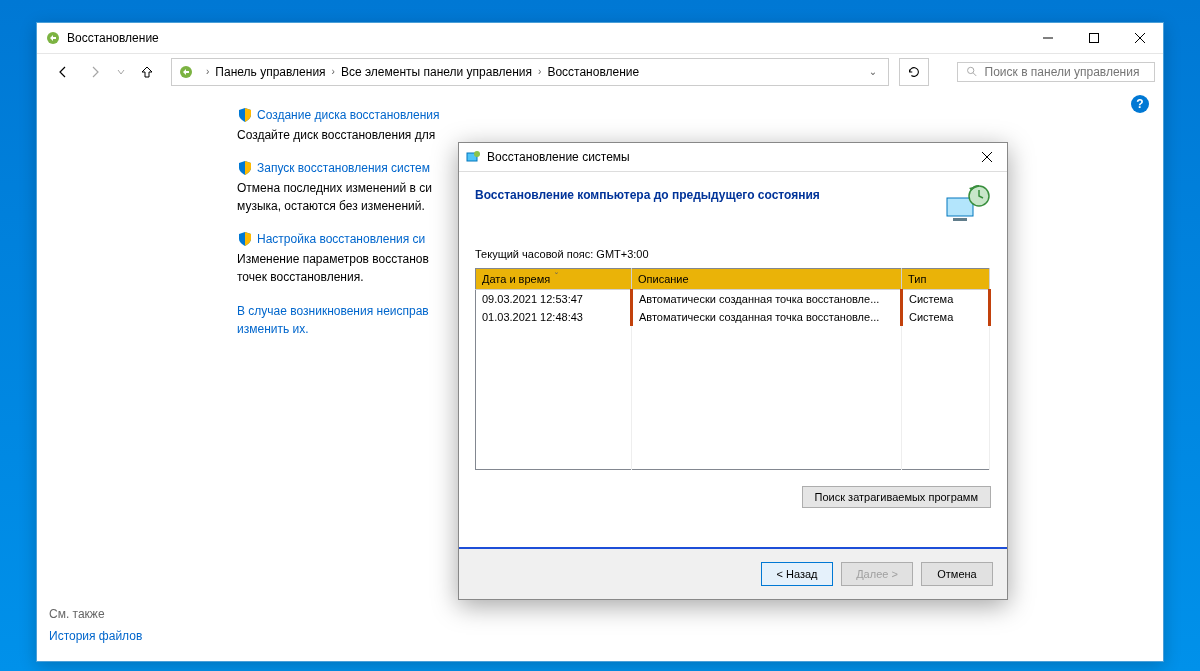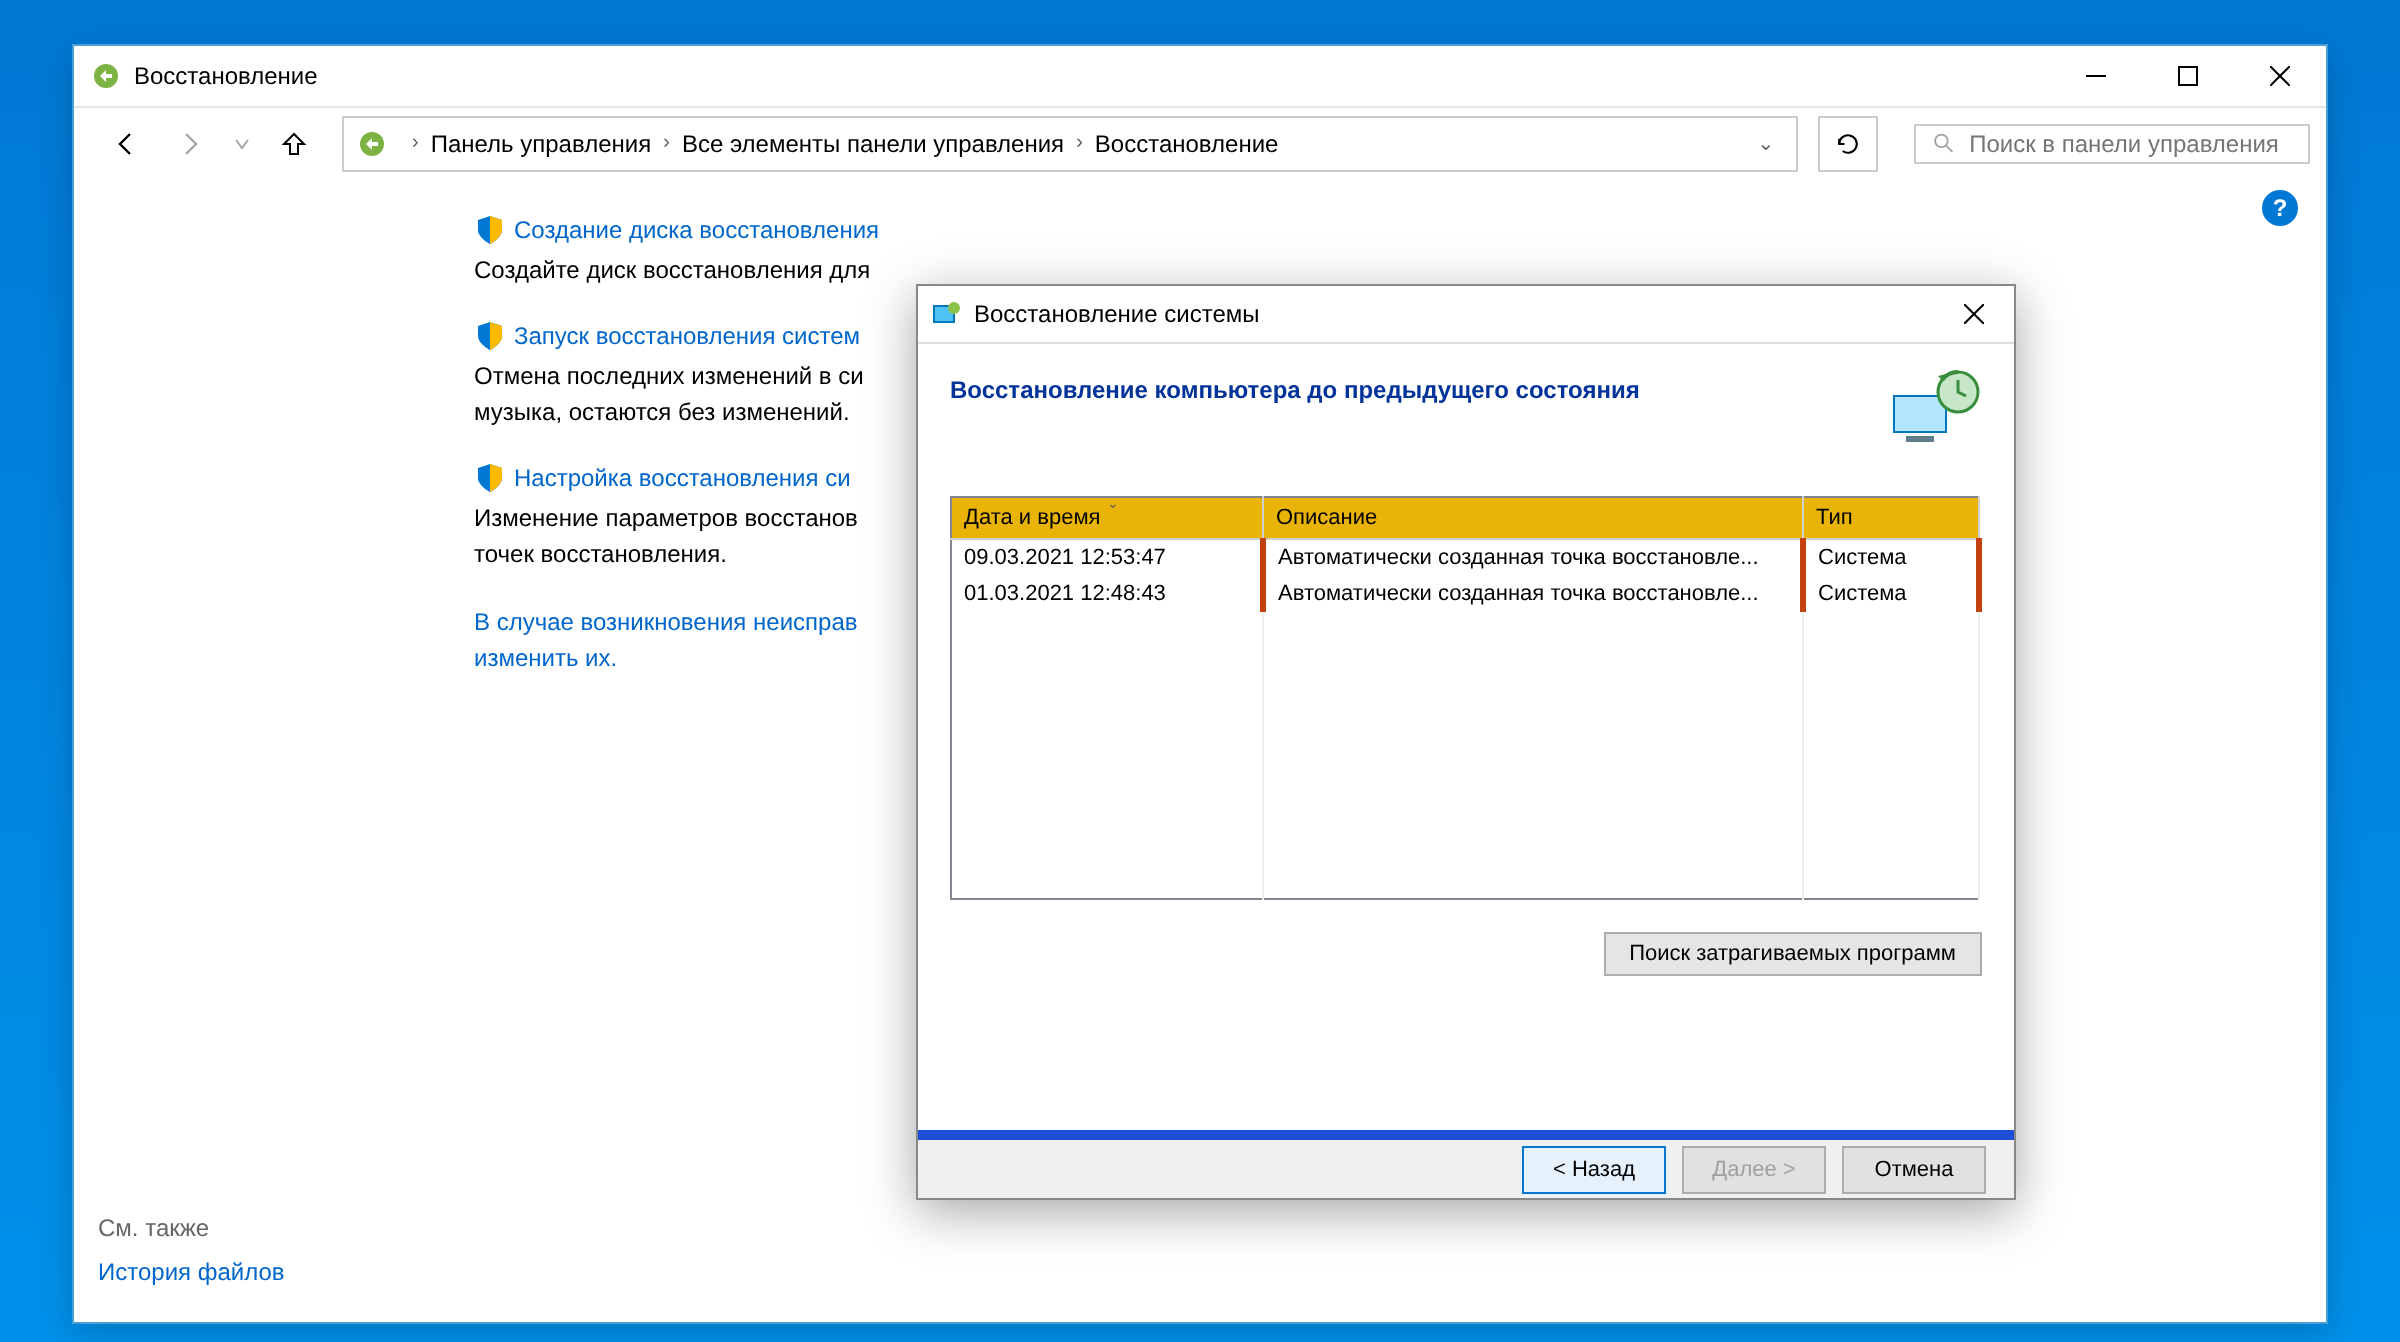--- a/index.html
+++ b/index.html
@@ -14,21 +14,21 @@
 .navbar { height: 36px; display: flex; align-items: center; padding: 0 8px 0 12px; border-top: 1px solid #e6e6e6; gap: 4px; }
 .nav-arrow { width: 28px; height: 28px; display: flex; align-items: center; justify-content: center; cursor: pointer; }
 .nav-arrow.disabled { opacity: 0.35; }
 .addressbar { flex: 1; height: 28px; border: 1px solid #ccc; display: flex; align-items: center; padding: 0 6px; margin: 0 6px; }
 .addr-icon { width: 16px; height: 16px; margin-right: 6px; }
 .breadcrumb { display: flex; align-items: center; font-size: 12px; flex: 1; }
 .crumb { cursor: pointer; }
 .crumb-sep { margin: 0 6px; color: #606060; font-size: 10px; }
 .addr-down { width: 18px; text-align: center; color: #606060; cursor: pointer; font-size: 10px; }
 .refresh { width: 30px; height: 28px; border: 1px solid #ccc; display: flex; align-items: center; justify-content: center; cursor: pointer; }
-.searchbox { width: 198px; height: 20px; border: 1px solid #ccc; display: flex; align-items: center; padding: 0 8px; margin-left: 14px; }
+.searchbox { width: 198px; height: 20px; border: 1px solid #ccc; display: flex; align-items: center; padding: 0 8px; margin-left: 24px; }
 .searchbox input { border: none; outline: none; font-size: 12px; width: 100%; color: #888; }
 .content { display: flex; position: relative; height: calc(100% - 66px); }
 .sidebar { width: 200px; padding: 18px 16px; font-size: 12px; }
 .sidebar-link { color: #0066cc; cursor: pointer; line-height: 1.6; }
 .sidebar-bottom { position: absolute; bottom: 18px; left: 12px; font-size: 12px; }
 .sidebar-bottom .label { color: #666; margin-bottom: 8px; }
 .sidebar-bottom .link { color: #0066cc; cursor: pointer; }
 .main { flex: 1; padding: 18px 40px 18px 0; position: relative; }
 .page-title { color: #003399; font-size: 16px; font-weight: 400; margin-bottom: 20px; }
 .item { margin-bottom: 16px; font-size: 12px; }
@@ -53,21 +53,21 @@
 .restore-table thead th { background: #eab308; border-right: 1px solid #d0d0d0; border-bottom: 1px solid #d0d0d0; text-align: left; padding: 4px 6px; font-weight: 400; position: relative; }
 .restore-table thead th .sort { font-size: 7px; color: #606060; position: absolute; top: -1px; left: 50%; }
 .restore-table tbody td { padding: 2px 6px; border-right: 3px solid #c2410c; white-space: nowrap; overflow: hidden; text-overflow: ellipsis; max-width: 0; }
 .restore-table tbody tr { height: 18px; }
 .restore-table tbody tr.empty td { border-right: 1px solid #eee; }
 .col-dt { width: 156px; }
 .col-desc { width: 270px; }
 .col-type { width: auto; }
 .scan-row { display: flex; justify-content: flex-end; margin-top: 16px; }
 .scan-btn { font-size: 11px; padding: 4px 12px; border: 1px solid #adadad; background: #e5e5e5; cursor: pointer; }
-.dlg-footer { height: 34px; background: #f0f0f0; display: flex; align-items: center; justify-content: flex-end; padding: 0 14px; gap: 8px; border-top: 5px solid #1d4ed8; }
+.dlg-footer { height: 52px; background: #f0f0f0; display: flex; align-items: center; justify-content: flex-end; padding: 0 14px; gap: 8px; border-top: 2px solid #1d4ed8; }
 .dlg-btn { min-width: 72px; height: 24px; font-size: 11px; border: 1px solid #adadad; background: #e1e1e1; cursor: pointer; padding: 0 10px; }
 .dlg-btn.primary { border: 1px solid #0078d4; background: #e5f1fb; }
 .dlg-btn:disabled { color: #a0a0a0; }
 </style>
 </head>
 <body>
 
 <div class="window">
   <div class="titlebar">
     <svg class="titlebar-icon" viewBox="0 0 16 16">
@@ -216,20 +216,21 @@
       <div class="dlg-subtitle">Восстановление компьютера до предыдущего состояния</div>
       <svg class="dlg-art" viewBox="0 0 48 40">
           <rect x="4" y="14" width="26" height="18" fill="#b3e5fc" stroke="#0277bd"></rect>
           <rect x="10" y="34" width="14" height="3" fill="#607d8b"></rect>
           <circle cx="36" cy="12" r="10" fill="#c8e6c9" stroke="#388e3c" stroke-width="1.5"></circle>
           <path d="M36 6 L36 12 L40 14" stroke="#388e3c" stroke-width="1.5" fill="none"></path>
           <path d="M28 6 A10 10 0 0 1 36 2" stroke="#388e3c" stroke-width="2" fill="none"></path>
           <path d="M26 4 L28 6 L30 3" fill="#388e3c"></path>
         </svg>
     </div>
+    <div class="tz-label">Текущий часовой пояс: GMT+3:00</div>
     <table class="restore-table">
       <thead>
         <tr>
           <th class="col-dt"><span>Дата и время</span><span class="sort">⌄</span></th>
           <th class="col-desc">Описание</th>
           <th class="col-type">Тип</th>
         </tr>
       </thead>
       <tbody>
         <tr>

